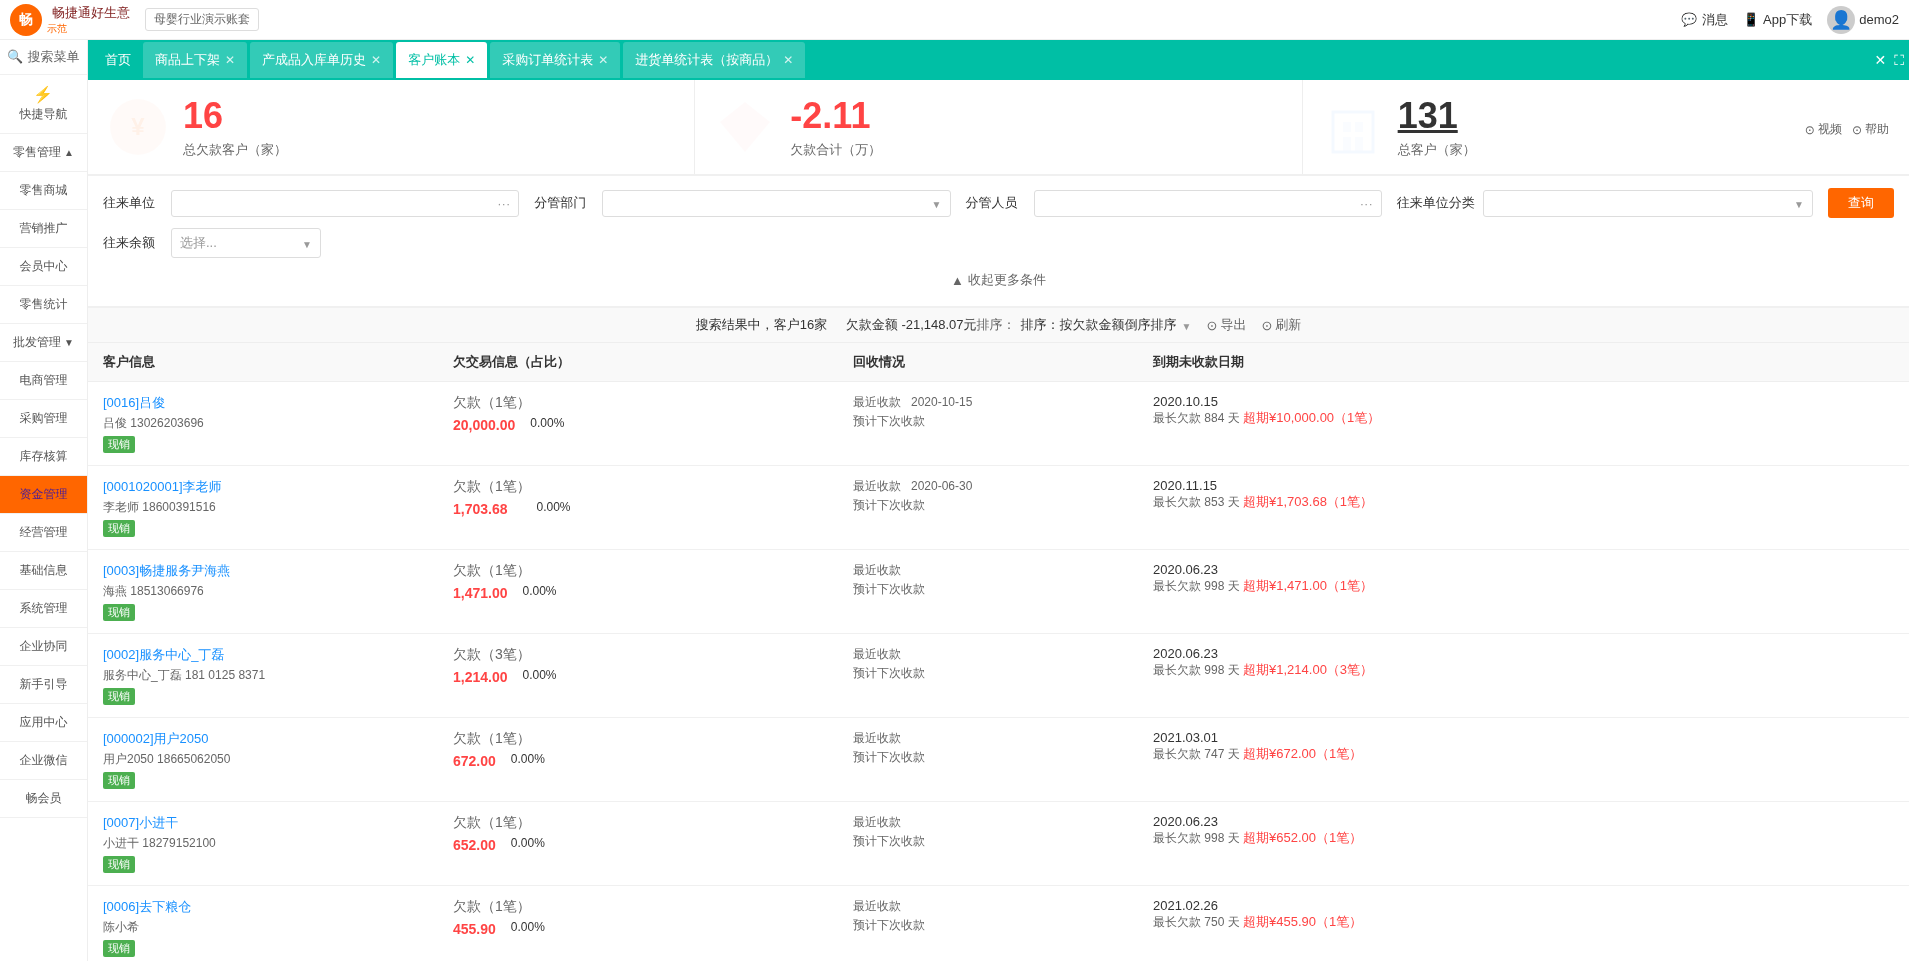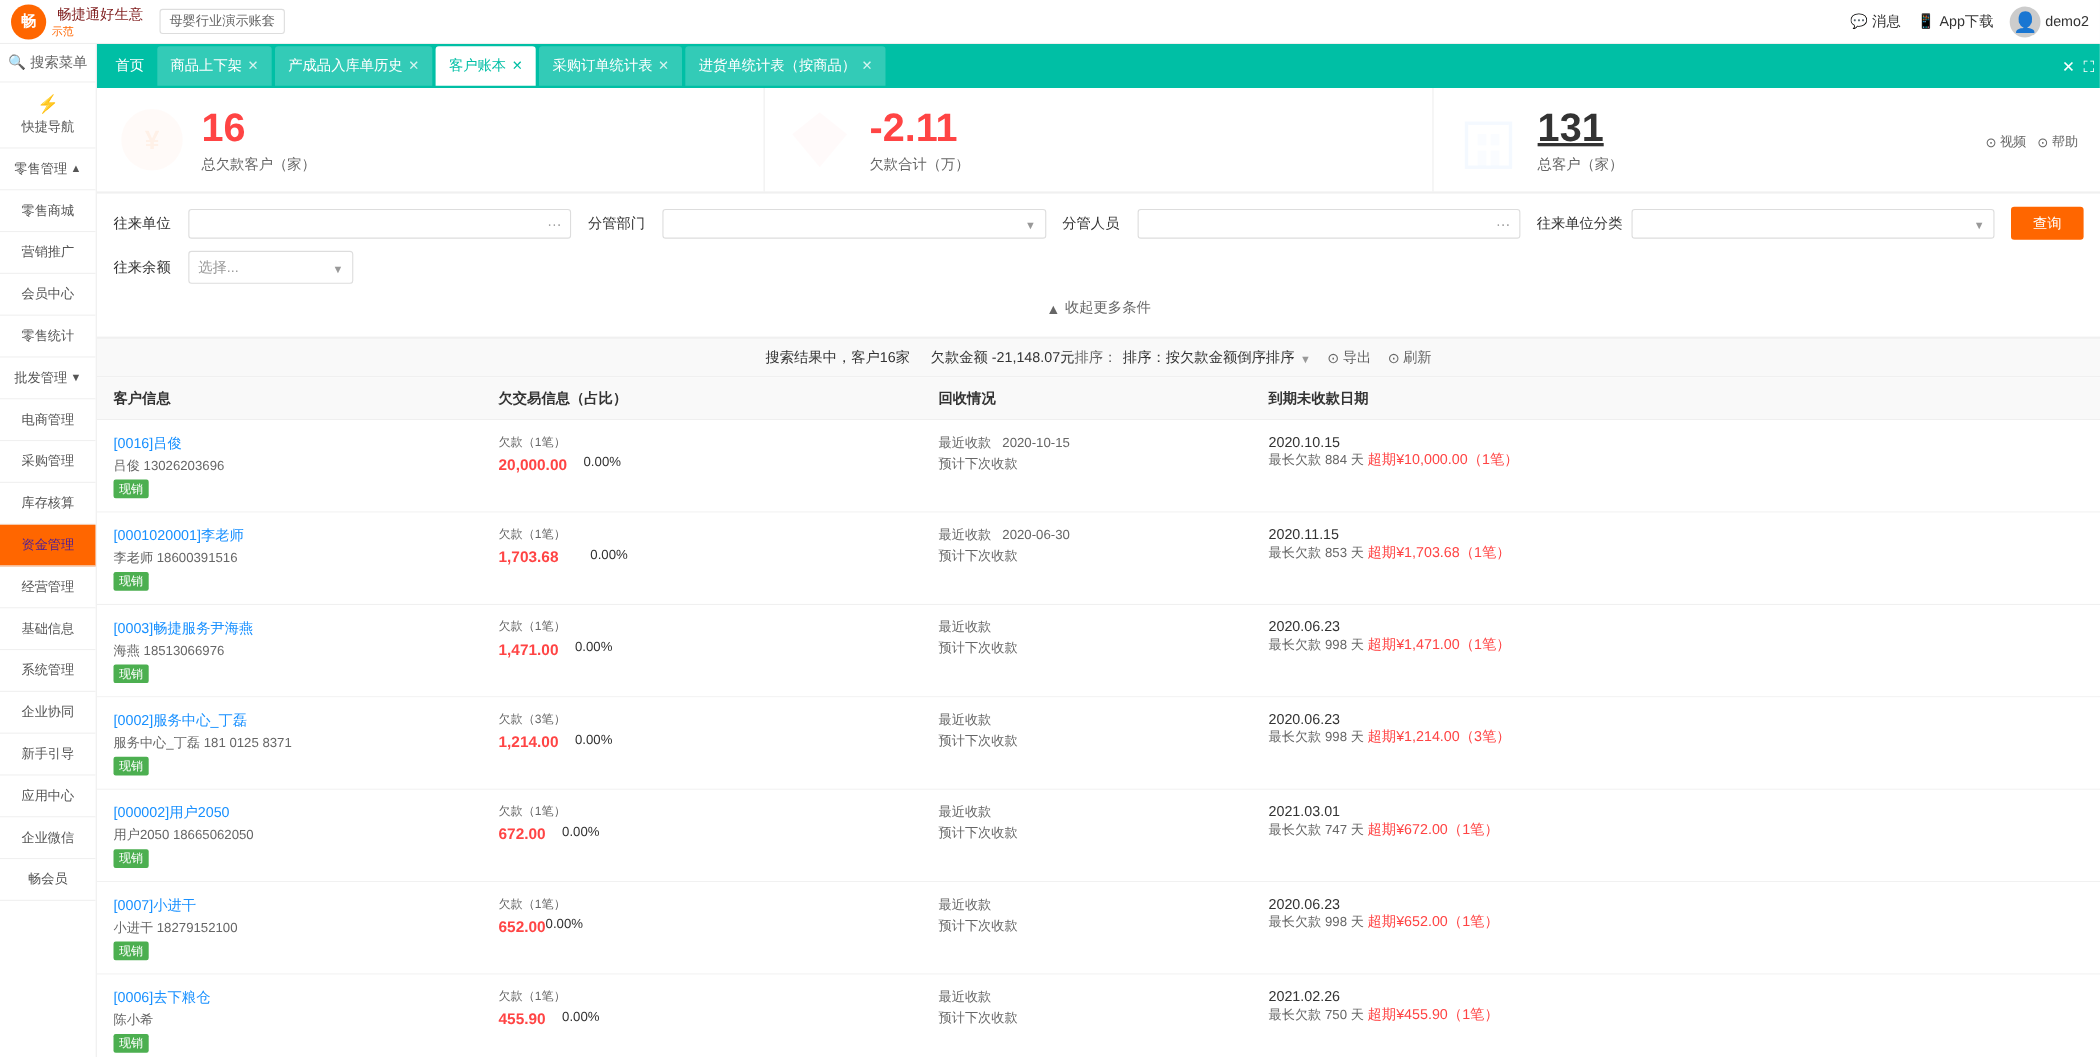--- a/index.html
+++ b/index.html
@@ -65,21 +65,21 @@
     .sort-select { display: flex; align-items: center; gap: 5px; cursor: pointer; }
 
     
     .data-table { width: 100%; background: #fff; }
     .table-header { display: grid; grid-template-columns: 350px 400px 300px 1fr; padding: 10px 15px; background: #f9f9f9; border-bottom: 1px solid #eee; font-size: 13px; font-weight: bold; color: #333; }
     .table-row { display: grid; grid-template-columns: 350px 400px 300px 1fr; padding: 12px 15px; border-bottom: 1px solid #f0f0f0; background: #fff; align-items: start; }
     .customer-name { color: #1890ff; cursor: pointer; font-size: 13px; }
     .customer-phone { color: #666; font-size: 12px; margin-top: 3px; }
     .customer-tag { display: inline-block; background: #4caf50; color: white; font-size: 11px; padding: 1px 5px; border-radius: 2px; margin-top: 4px; }
     .debt-amount { color: #ff4444; font-size: 14px; font-weight: bold; margin-top: 5px; }
-    .debt-note { color: #666; font-size: 11px; }
+    .debt-note { color: #666; font-size: 14px; }
     .debt-percent { color: #333; font-size: 12px; }
     .collection-item { font-size: 12px; color: #666; margin-bottom: 2px; }
     .overdue-amount { color: #ff4444; font-size: 13px; cursor: pointer; }
     .overdue-days { color: #666; font-size: 12px; }
     .due-date { font-size: 13px; color: #333; }
 
     
     ::-webkit-scrollbar { width: 6px; }
     ::-webkit-scrollbar-track { background: #f1f1f1; }
     ::-webkit-scrollbar-thumb { background: #ccc; border-radius: 3px; }
@@ -434,21 +434,21 @@
           </div>
 
           <div class="table-row">
             <div>
               <div class="customer-name">[0007]小进干</div>
               <div class="customer-phone">小进干 18279152100</div>
               <span class="customer-tag">现销</span>
             </div>
             <div>
               <div class="debt-note">欠款（1笔）</div>
-              <div style="display:flex; align-items:center; ">
+              <div style="display:flex; align-items:center; gap:15px;">
                 <div class="debt-amount">652.00</div>
                 <div class="debt-percent">0.00%</div>
               </div>
             </div>
             <div>
               <div class="collection-item">最近收款</div>
               <div class="collection-item">预计下次收款</div>
             </div>
             <div>
               <div class="due-date">2020.06.23</div>

